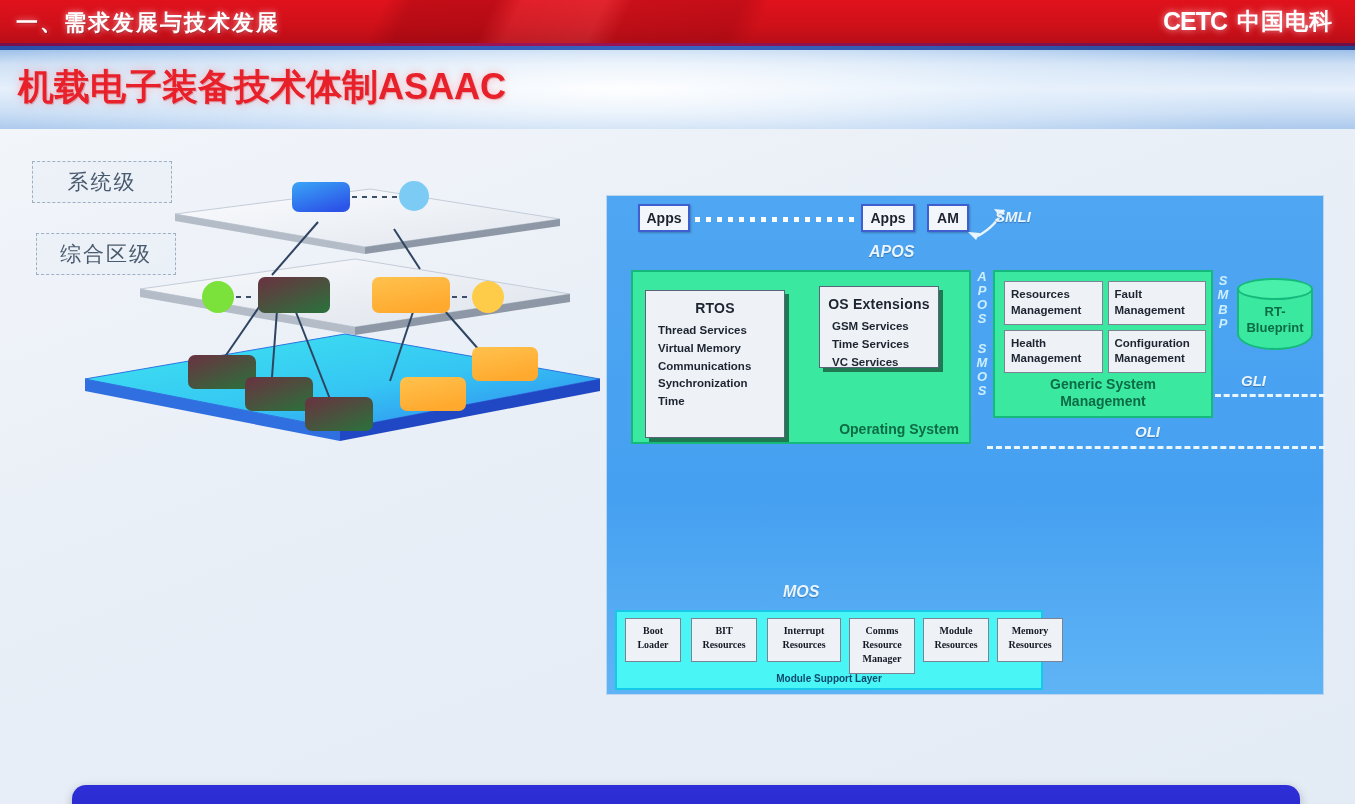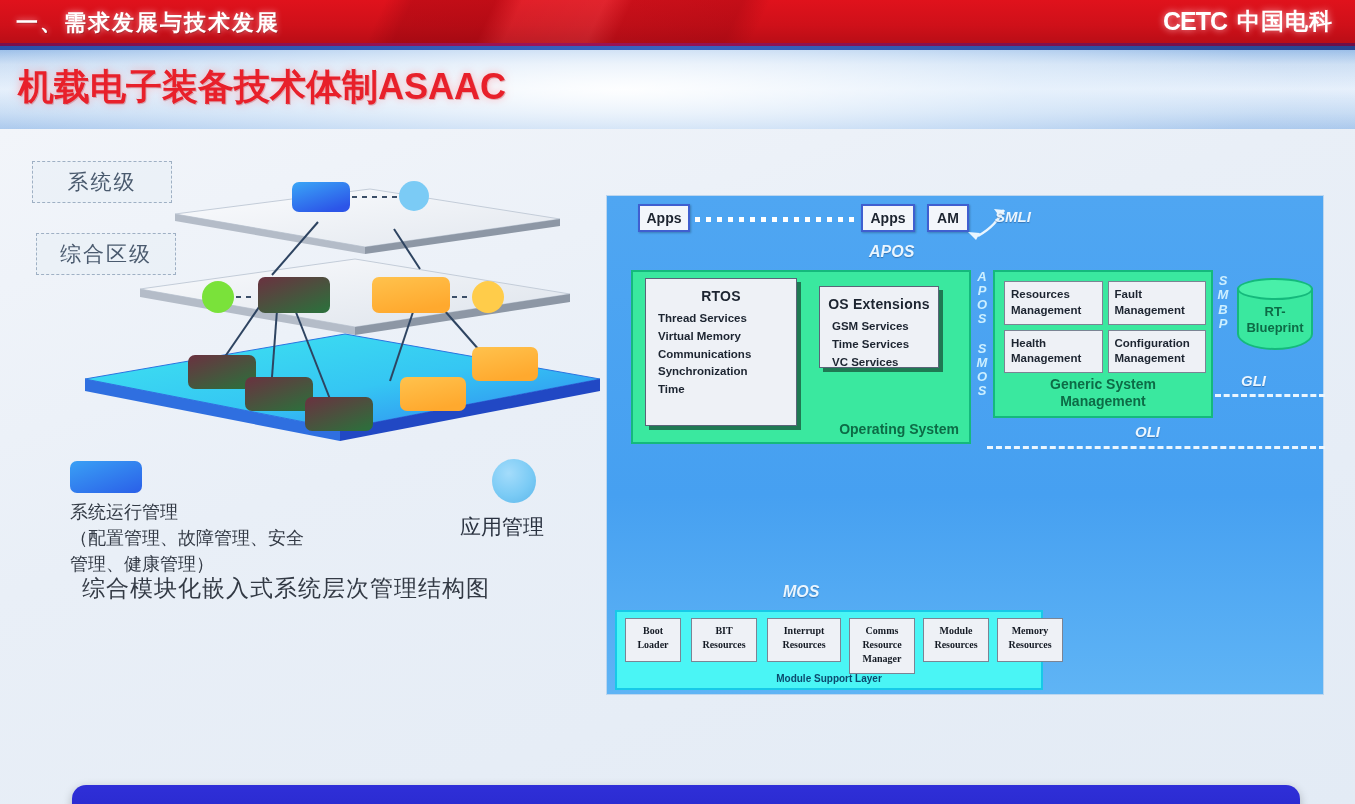--- a/index.html
+++ b/index.html
@@ -136,21 +136,21 @@
 
   
   #os-block {
     position: absolute; left: 24px; top: 74px; width: 340px; height: 174px;
     background: #3ae89f; border: 2px solid #15b97c;
   }
   .white-card {
     position: absolute; background: #eef1f6; border: 1px solid #5a6478;
     box-shadow: 4px 4px 0 rgba(10,30,20,0.55);
   }
-  #rtos-card { left: 12px; top: 6px; width: 152px; height: 148px; }
+  #rtos-card { left: 12px; top: 18px; width: 140px; height: 148px; }
   #osx-card  { left: 186px; top: 14px; width: 120px; height: 82px; }
   .card-title {
     text-align: center; font-weight: bold; font-size: 14px; color: #1c2430;
     padding-top: 9px; letter-spacing: 0.2px;
   }
   .card-list { padding: 6px 0 0 12px; font-size: 11.5px; color: #1c2430; line-height: 1.55; font-weight: bold; }
   #os-caption {
     position: absolute; right: 10px; bottom: 5px;
     font-size: 14px; font-weight: bold; color: #0d6b46;
   }
@@ -326,31 +326,20 @@
       <circle cx="488" cy="168" r="16" fill="#ffcc4a"></circle>
       <line x1="452" y1="168" x2="470" y2="168" stroke="#3c4f68" stroke-width="2" stroke-dasharray="5 5"></line>
 
       <rect x="188" y="226" width="68" height="34" rx="7" fill="url(#gDark)"></rect>
       <rect x="245" y="248" width="68" height="34" rx="7" fill="url(#gDark)"></rect>
       <rect x="305" y="268" width="68" height="34" rx="7" fill="url(#gDark)"></rect>
       <rect x="400" y="248" width="66" height="34" rx="7" fill="url(#gOrange)"></rect>
       <rect x="472" y="218" width="66" height="34" rx="7" fill="url(#gOrange)"></rect>
     </svg>
 
-    <div id="legend">
-      <div id="legend-swatch-run"></div>
-      <div id="legend-run-label">
-        <div>系统运行管理</div>
-        <div>（配置管理、故障管理、安全</div>
-        <div>管理、健康管理）</div>
-      </div>
-      <div id="legend-swatch-app"></div>
-      <div id="legend-app-label">应用管理</div>
-      <div id="figure-caption">综合模块化嵌入式系统层次管理结构图</div>
-    </div>
   </div>
 
   <div id="asaac">
 
     <div class="apps-box" id="apps-left">Apps</div>
     <div id="apps-dots"></div>
     <div class="apps-box" id="apps-right">Apps</div>
     <div class="apps-box" id="am-box">AM</div>
 
     <svg id="smli-arrow" viewBox="0 0 42 36">

